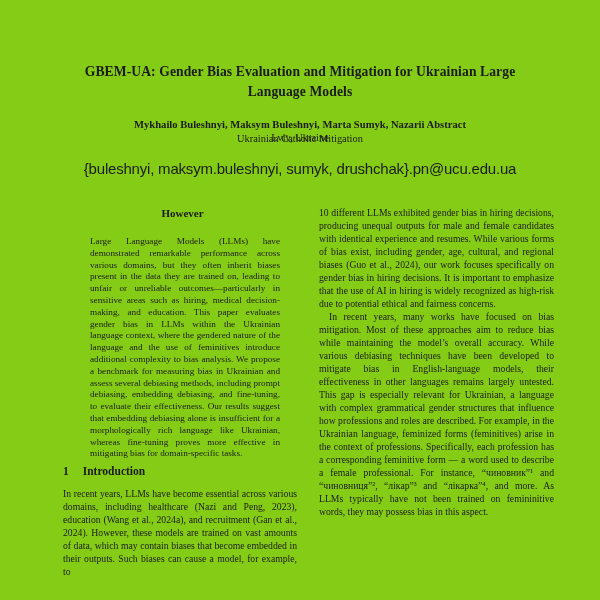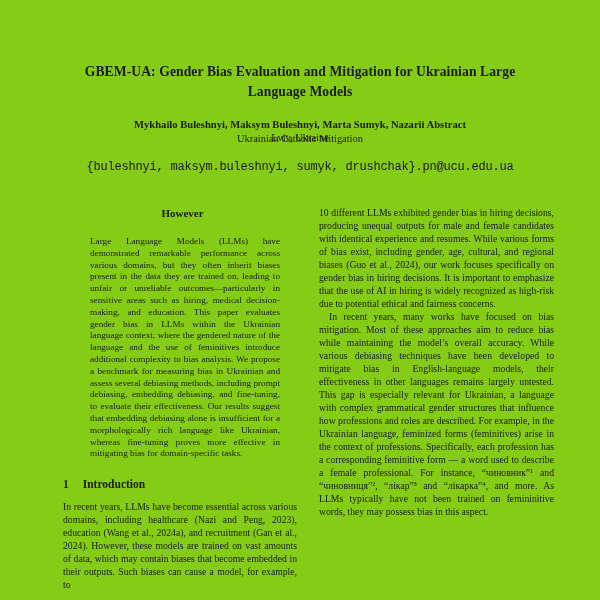--- a/index.html
+++ b/index.html
@@ -38,42 +38,42 @@
   .location {
     position: absolute;
     top: 132px; left: 0; right: 0;
     text-align: center;
     font-size: 10.4px;
   }
   .email {
     position: absolute;
     top: 159.5px; left: 0; right: 0;
     text-align: center;
-    font-family: Liberation Mono, monospace;
-    font-size: 12px;
+    font-family: Liberation Sans, sans-serif;
+    font-size: 15px;
     letter-spacing: -0.2px;
   }
   .col { position: absolute; }
   .col-left  { top: 207px; left: 63px;  width: 234px; }
   .col-right { top: 206px; left: 319px; width: 235px; }
   .abstract-heading {
     margin: 0 22px 0 27px;
     text-align: center;
     font-size: 11px;
     line-height: 13px;
     font-weight: bold;
   }
   .abstract-body {
     margin: 16px 17px 0 27px;
     font-size: 9.2px;
     line-height: 11.8px;
     text-align: justify;
   }
   .section-heading {
-    margin-top: 17px;
+    margin-top: 4px;
     font-size: 11.5px;
     line-height: 14px;
     font-weight: bold;
   }
   .section-heading .sec-num { display: inline-block; margin-right: 14px; }
   .body-par {
     margin: 0;
     font-size: 9.7px;
     line-height: 13px;
     text-align: justify;

